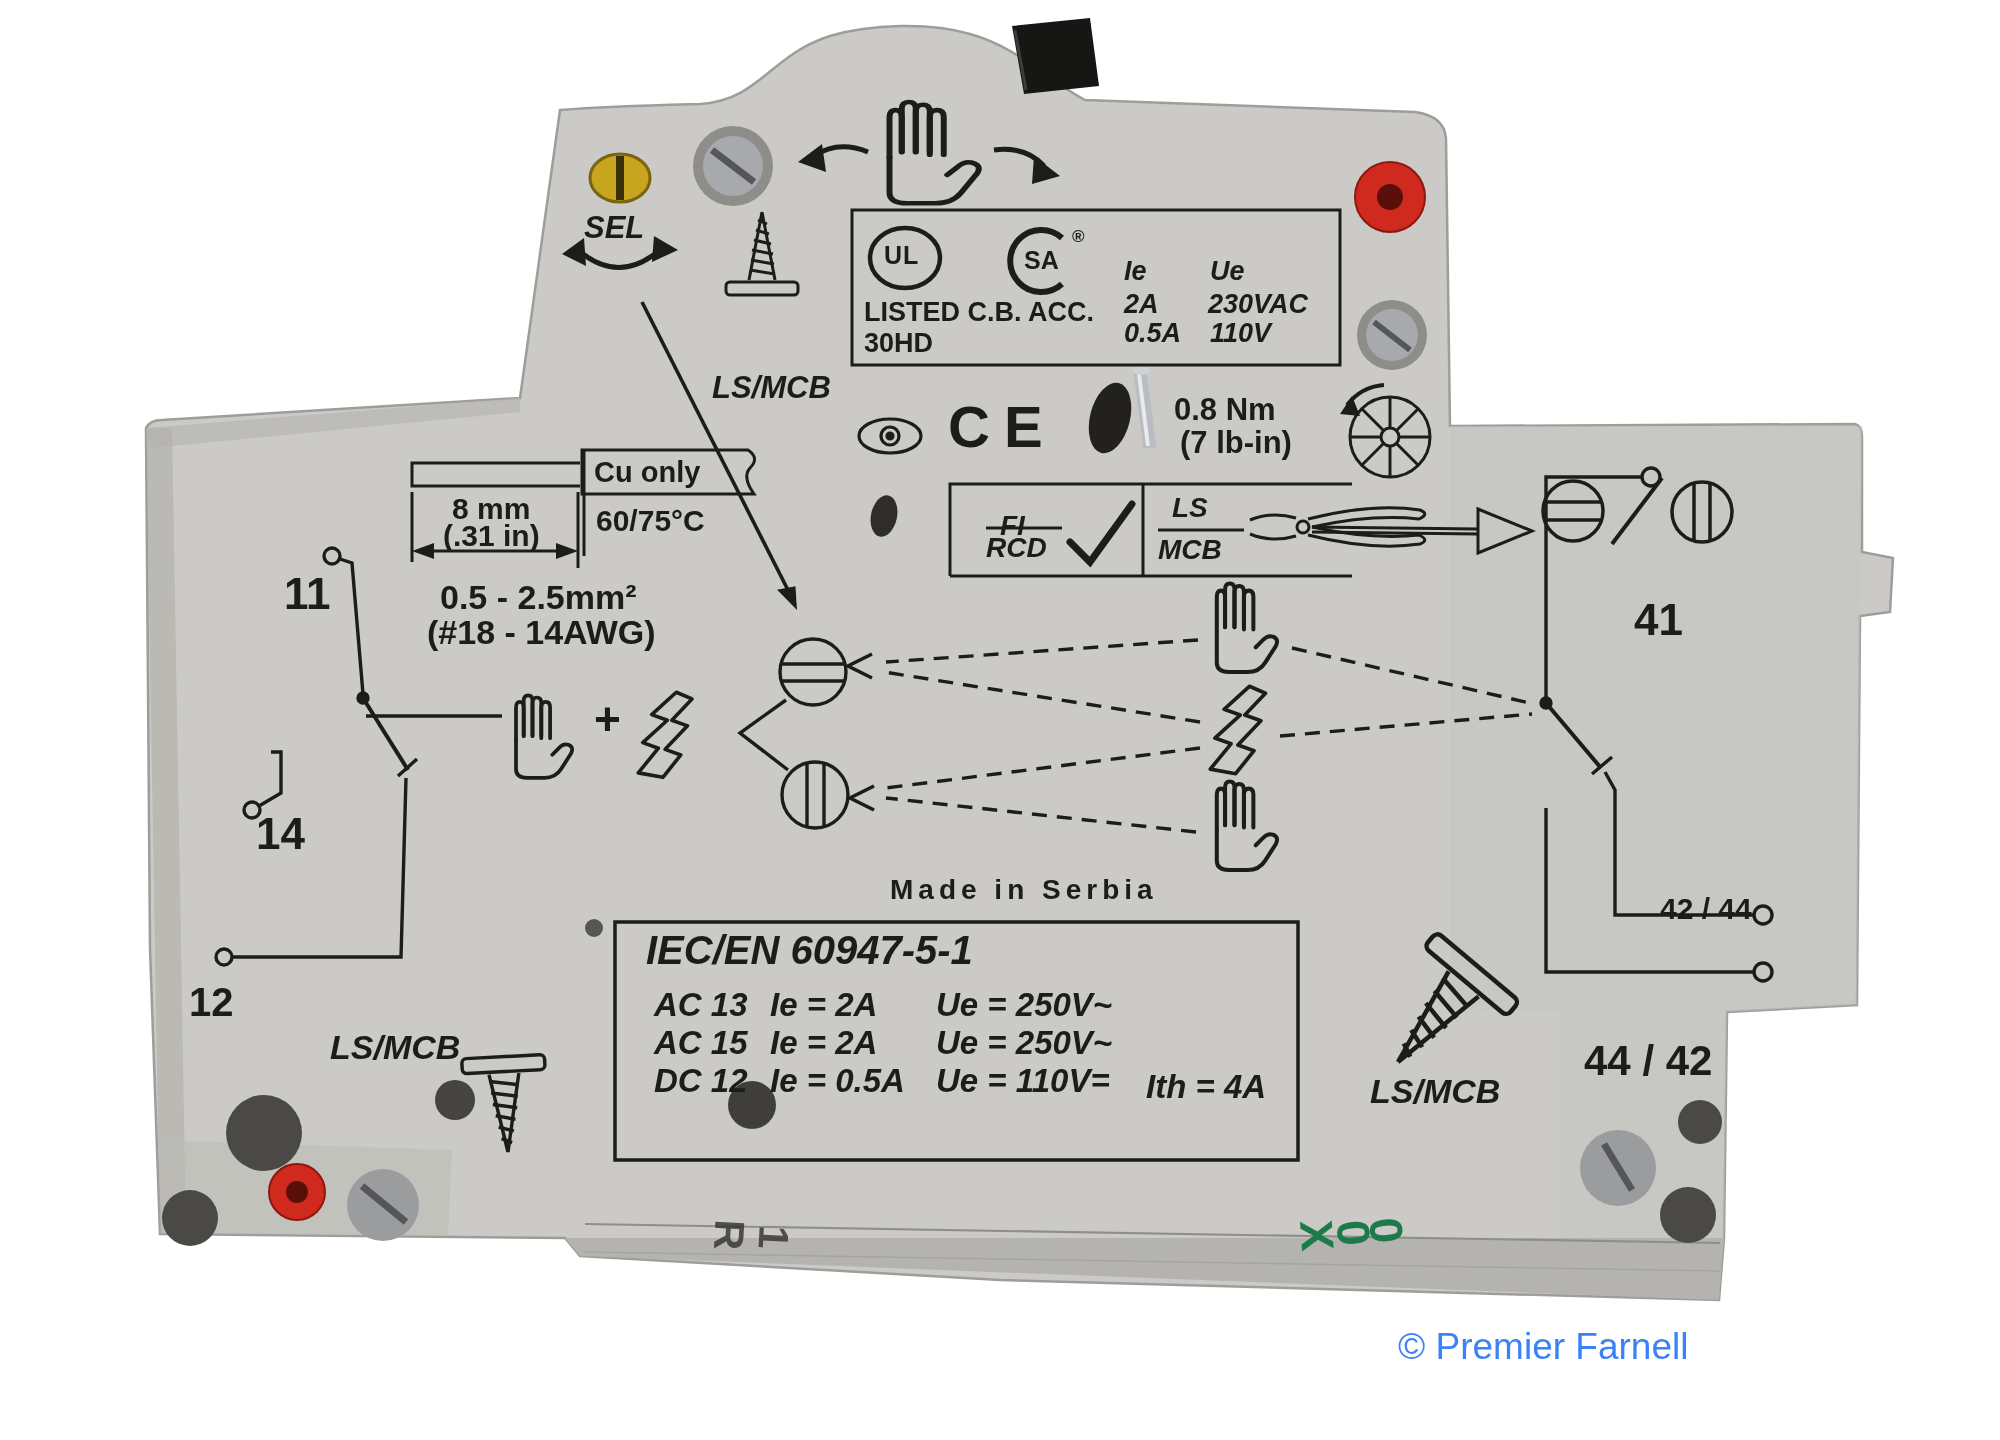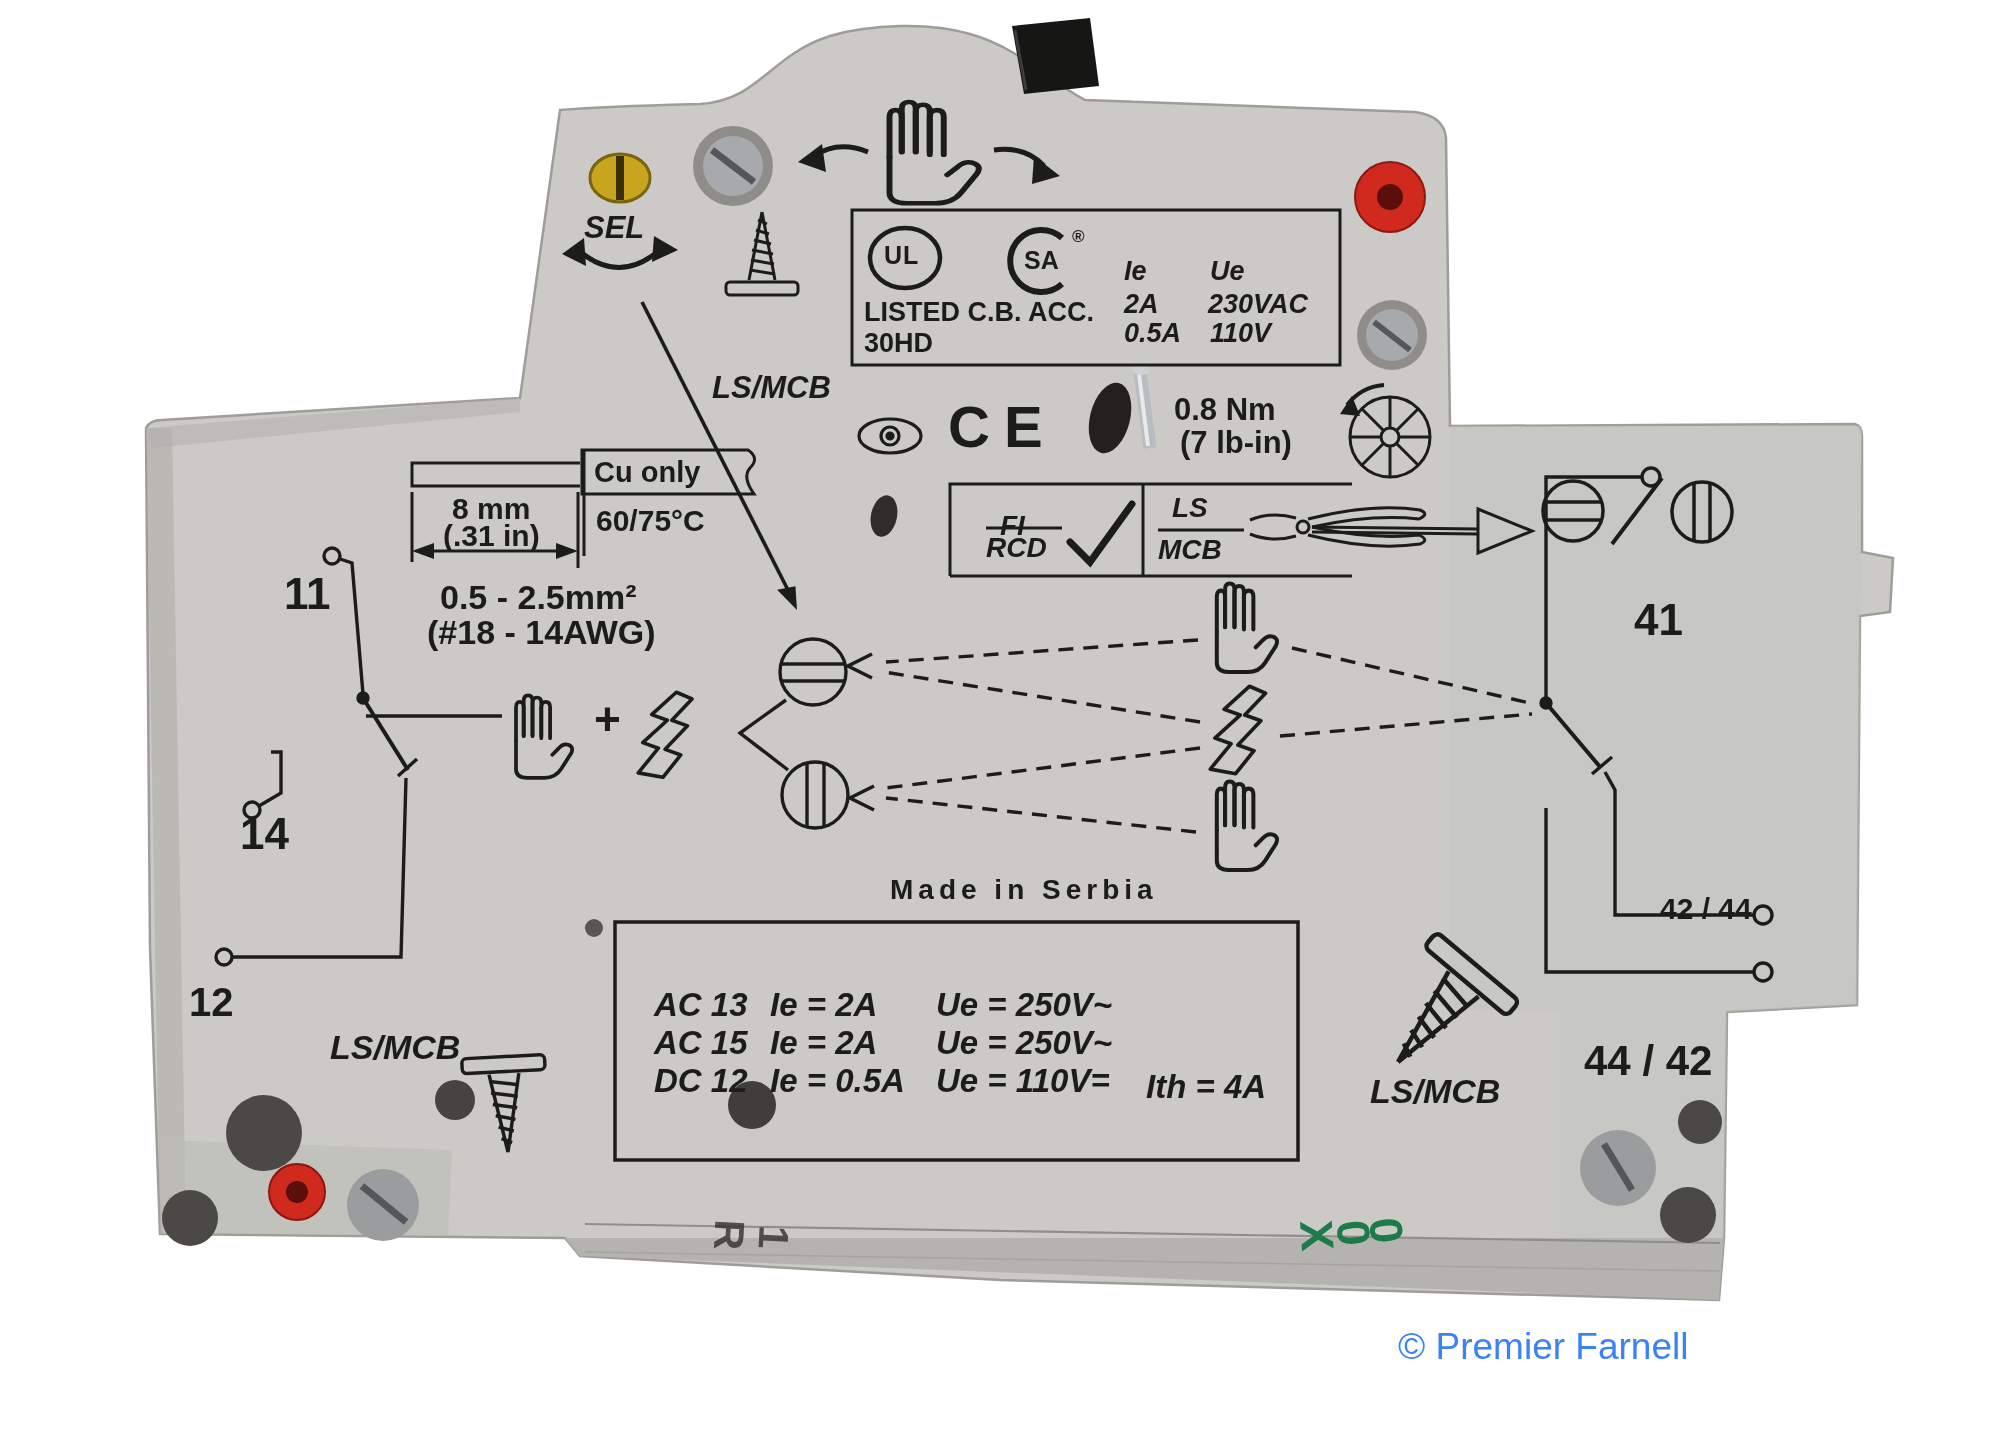--- a/index.html
+++ b/index.html
@@ -254,28 +254,29 @@
 <div class="t b" style="left:443px;top:521px;font-size:30px;">(.31 in)</div>
 <div class="t b" style="left:440px;top:580px;font-size:34px;">0.5 - 2.5mm²</div>
 <div class="t b" style="left:427px;top:615px;font-size:34px;">(#18 - 14AWG)</div>
 
 <div class="t b i" style="left:1000px;top:476px;font-size:28px;margin-top:36px;">FI</div>
 <div class="t b i" style="left:986px;top:534px;font-size:28px;">RCD</div>
 <div class="t b i" style="left:1172px;top:494px;font-size:28px;">LS</div>
 <div class="t b i" style="left:1158px;top:536px;font-size:28px;">MCB</div>
 
 <div class="t b" style="left:284px;top:572px;font-size:44px;">11</div>
-<div class="t b" style="left:240px;top:812px;font-size:44px;">14</div>
+<div class="t b" style="left:256px;top:812px;font-size:44px;">14</div>
 <div class="t b" style="left:189px;top:982px;font-size:40px;">12</div>
 <div class="t b" style="left:1634px;top:598px;font-size:44px;">41</div>
 <div class="t b" style="left:1628px;top:894px;font-size:30px;margin-left:32px;">42 / 44</div>
 <div class="t b" style="left:1584px;top:1040px;font-size:42px;">44 / 42</div>
 <div class="t b" style="left:594px;top:696px;font-size:46px;">+</div>
 
 <div class="t" style="left:890px;top:876px;font-size:28px;font-weight:700;letter-spacing:5px;">Made in Serbia</div>
+<div class="t b i" style="left:646px;top:930px;font-size:40px;">IEC/EN 60947-5-1</div>
 
 <div class="t b i" style="left:654px;top:988px;font-size:33px;">AC 13</div>
 <div class="t b i" style="left:770px;top:988px;font-size:33px;">Ie = 2A</div>
 <div class="t b i" style="left:936px;top:988px;font-size:33px;">Ue = 250V~</div>
 <div class="t b i" style="left:654px;top:1026px;font-size:33px;">AC 15</div>
 <div class="t b i" style="left:770px;top:1026px;font-size:33px;">Ie = 2A</div>
 <div class="t b i" style="left:936px;top:1026px;font-size:33px;">Ue = 250V~</div>
 <div class="t b i" style="left:654px;top:1064px;font-size:33px;">DC 12</div>
 <div class="t b i" style="left:770px;top:1064px;font-size:33px;">Ie = 0.5A</div>
 <div class="t b i" style="left:936px;top:1064px;font-size:33px;">Ue = 110V=</div>

